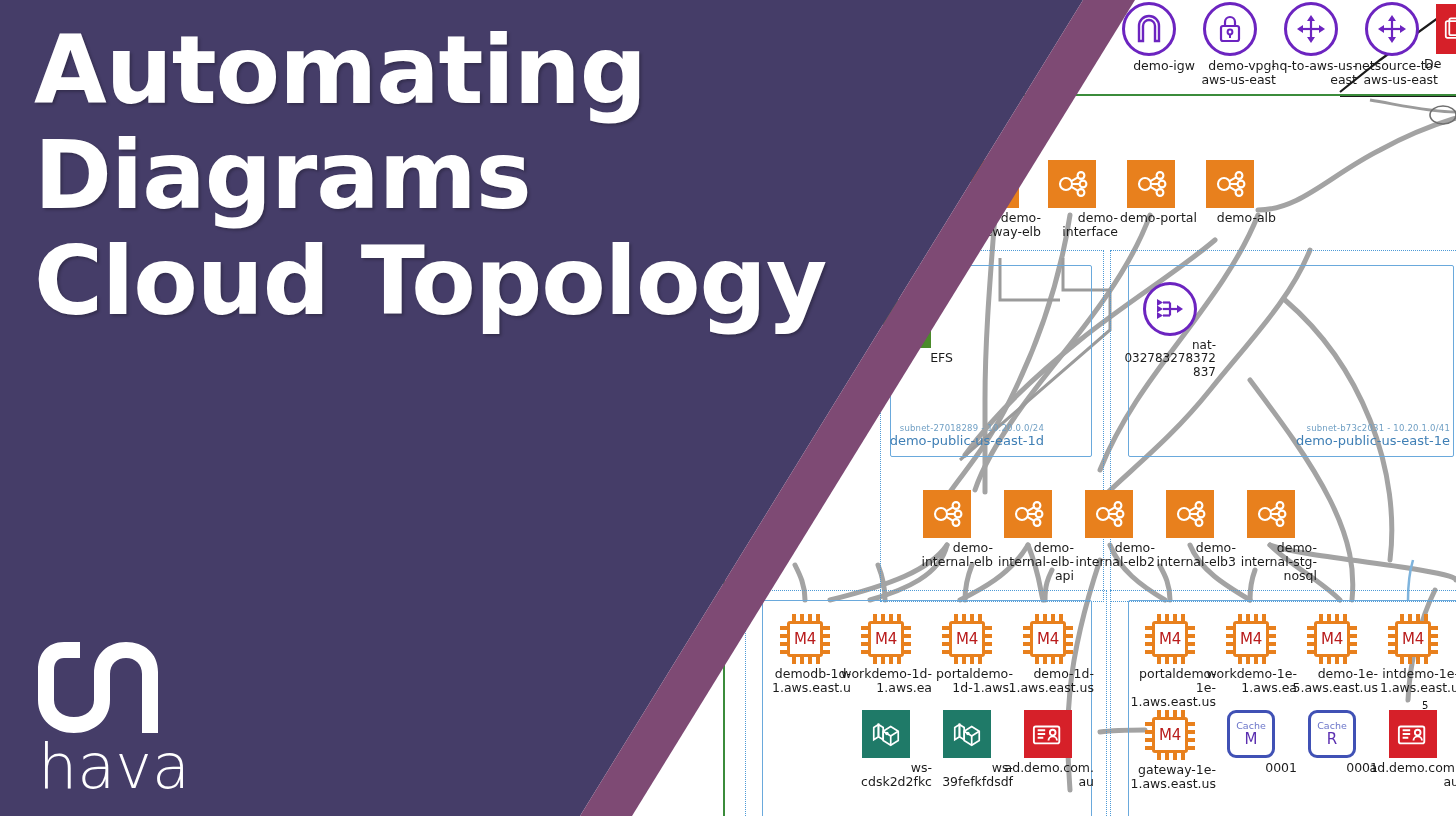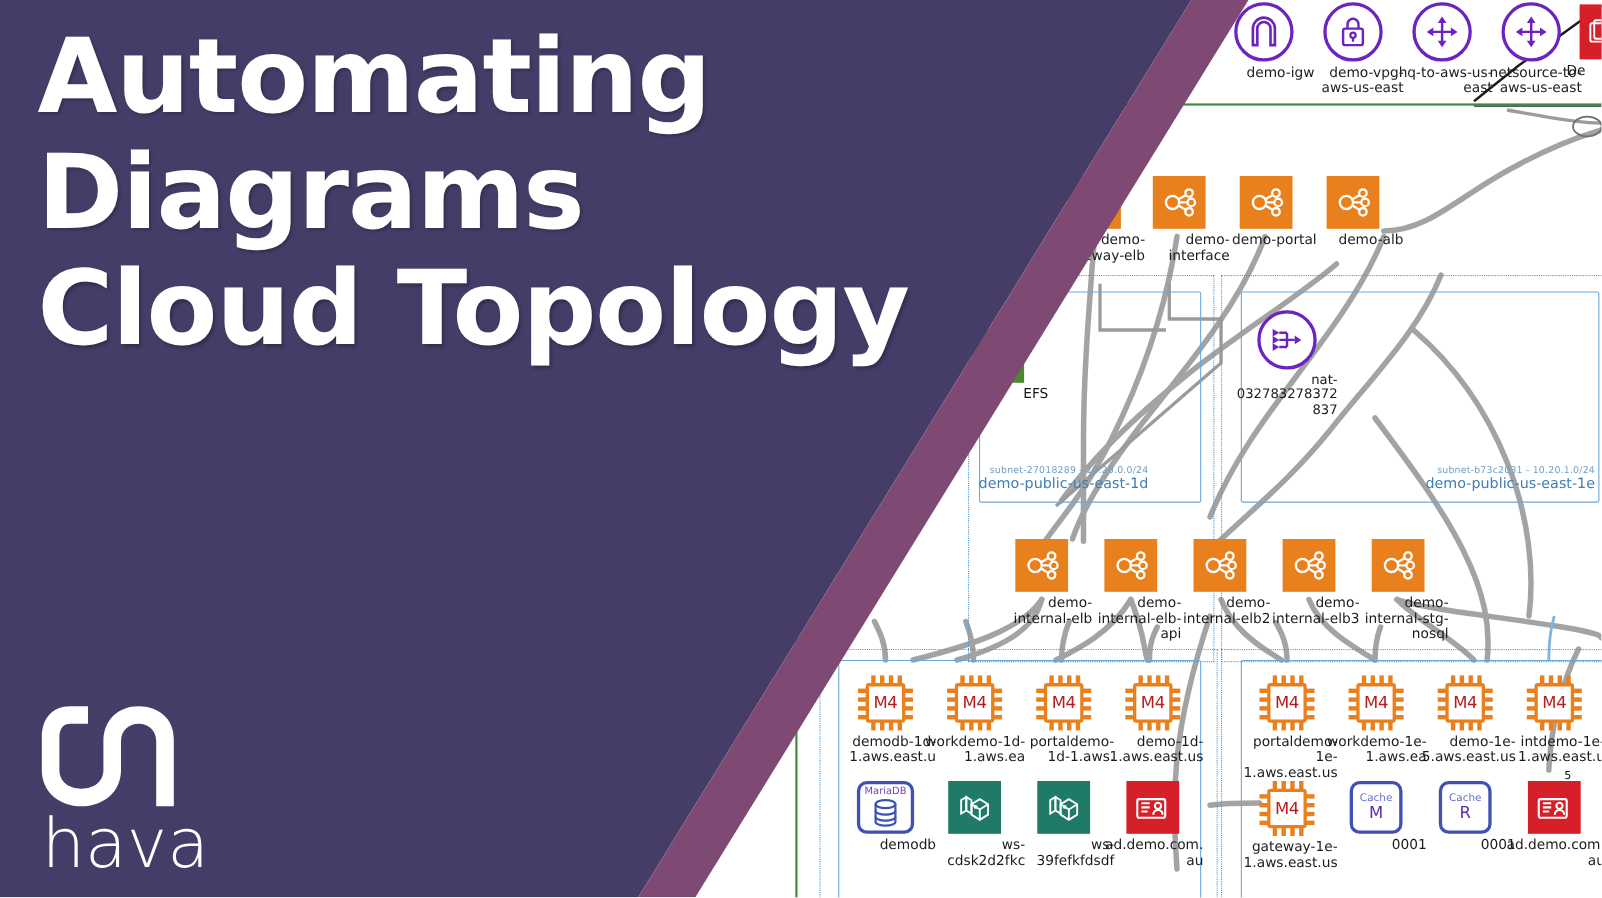--- a/index.html
+++ b/index.html
@@ -282,21 +282,21 @@
           <path d="M4 28 L9 23 M4 28 v-4 M4 28 h4"></path>
               <path d="M28 28 L23 23 M28 28 v-4 M28 28 h-4"></path>
             </g>
           </svg>
       </div>
       <div class="lbl">EFS</div>
     </div>
 
     <div class="box" style="left:1128px;top:265px;width:324px;height:190px;"></div>
     <div class="subnet-label" style="left:1250px;top:424px;width:200px;">
-      <div class="sid">subnet-b73c2031 - 10.20.1.0/24</div>
+      <div class="sid">subnet-b73c2031 - 10.20.1.0/41</div>
       <div class="sname">demo-public-us-east-1e</div>
     </div>
 
     <div class="node" style="left:1124px;top:282px;">
       <div class="glyph circ">
         <svg width="32" height="30" viewBox="0 0 32 30">
           <g fill="#6c24c0">
               <path d="M3 5 l6 3.5 -6 3.5z"></path>
               <path d="M3 11.5 l6 3.5 -6 3.5z"></path>
               <path d="M3 18 l6 3.5 -6 3.5z"></path>
@@ -495,34 +495,20 @@
           <div class="pin" style="top:20px;right:0;height:4px;width:9px;"></div>
         <div class="pin" style="top:28px;right:0;height:4px;width:9px;"></div>
           <div class="pin" style="top:36px;right:0;height:4px;width:9px;"></div>
         <div class="core">
             <span>M4</span>
           </div>
       </div>
       <div class="lbl">demo-1d-1.aws.east.us</div>
     </div>
 
-    <div class="node" style="left:759px;top:710px;">
-      <div class="glyph maria">
-        <div class="mtxt">MariaDB</div>
-        <svg width="26" height="28" viewBox="0 0 26 28">
-          <g fill="none" stroke="#4051b5" stroke-width="2">
-            <ellipse cx="13" cy="5" rx="9" ry="3.6"></ellipse>
-            <path d="M4 5 V21 a9 3.6 0 0 0 18 0 V5"></path>
-            <path d="M4 11 a9 3.6 0 0 0 18 0"></path>
-              <path d="M4 16.5 a9 3.6 0 0 0 18 0"></path>
-          </g>
-        </svg>
-      </div>
-      <div class="lbl">demodb</div>
-    </div>
 
     <div class="node" style="left:840px;top:710px;">
       <div class="glyph sq-teal">
         <svg width="32" height="30" viewBox="0 0 34 30">
             <g fill="none" stroke="#fff" stroke-width="1.8">
           <path d="M4 8 l5 -3 v13 l-5 3z"></path>
               <path d="M9 5 l5 3 v13 l-5 -3z"></path>
           <path d="M14 12 l8 -5 8 5 v10 l-8 5 -8 -5z"></path>
               <path d="M14 12 l8 5 8 -5"></path>
               <path d="M22 17 v10"></path>

